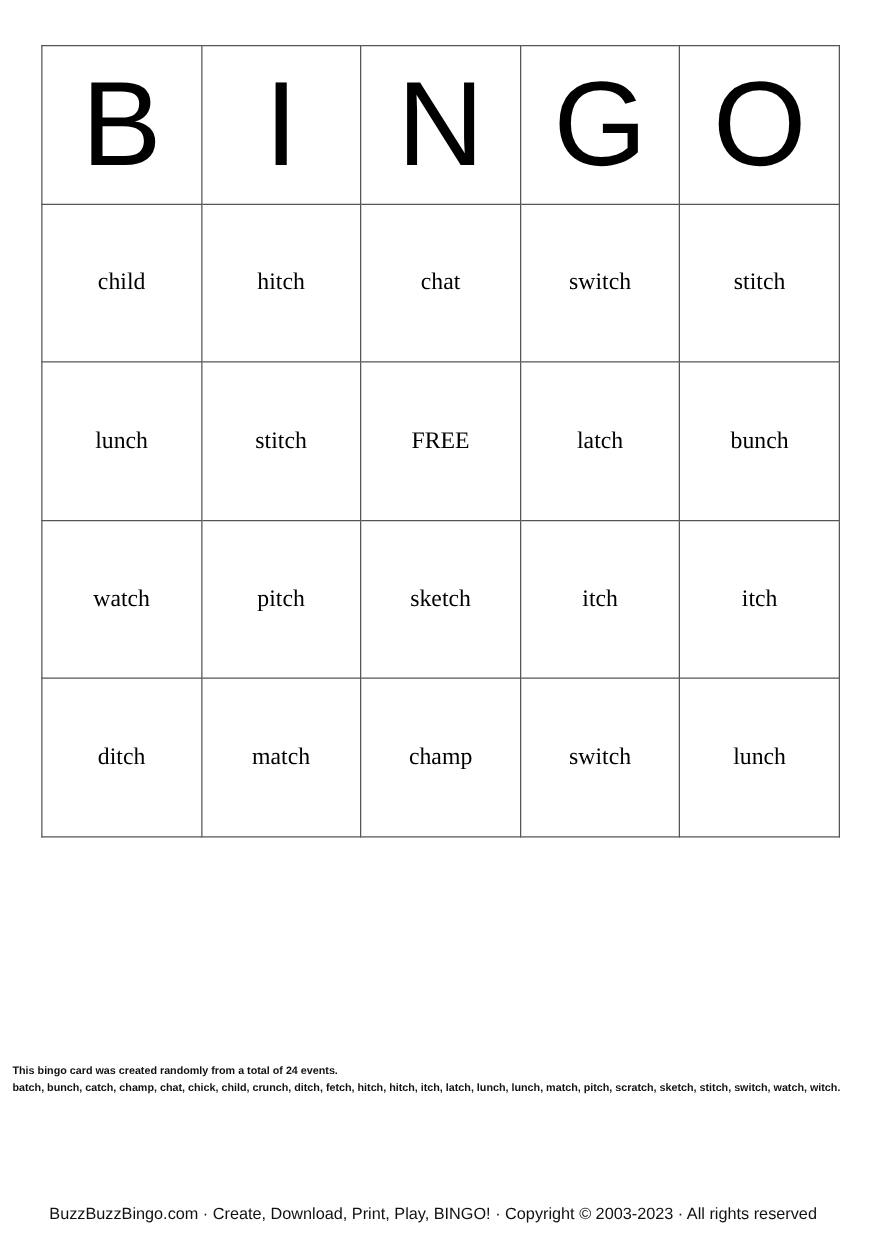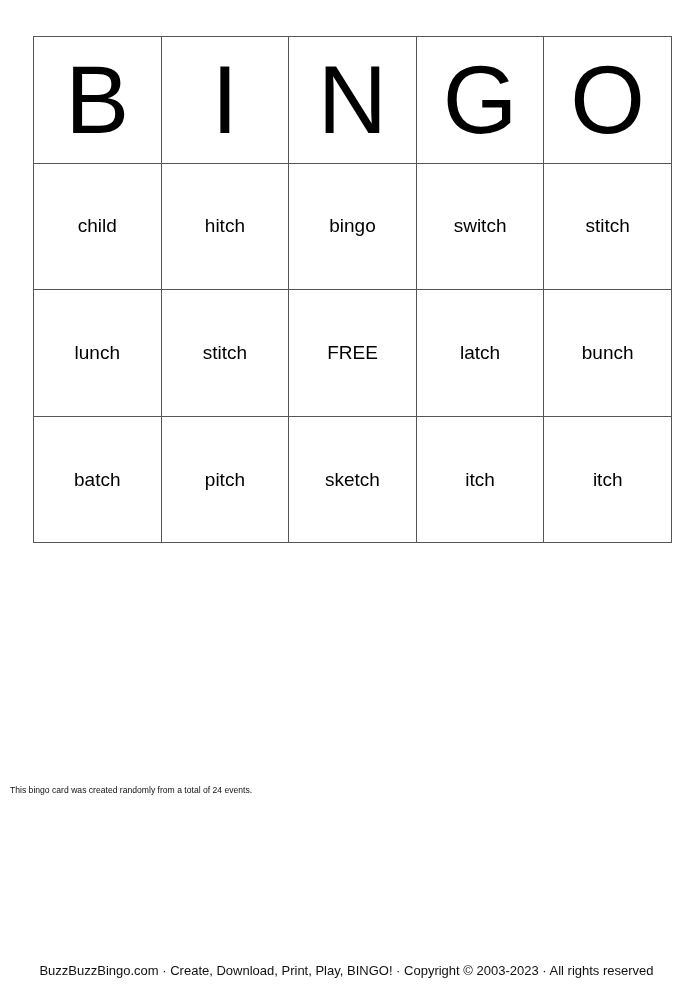--- a/index.html
+++ b/index.html
@@ -1,56 +1,64 @@
 <!DOCTYPE html>
 <html><head>
   <meta charset="utf-8">
   <style>
     html, body { margin:0; padding:0; background:#ffffff; }
     body { width:699px; height:989px; position:relative; font-family:"Liberation Sans", sans-serif; color:#000; overflow:hidden; }
     .card { position:absolute; left:33px; top:36px; width:633px; border-collapse:collapse; table-layout:fixed; }
     .card td { border:1px solid #555; text-align:center; vertical-align:middle; padding:0; width:126.6px; height:125.6px; }
     .card .hdr td { font-size:96px; line-height:1; }
-    .card .cell { font-size:19px; }
-    .caption { position:absolute; left:10px; top:784px; font-size:8.6px; line-height:13.5px; color:#111; white-space:nowrap; }
+    .card .cell { font-size:19px;font-family:Liberation Serif, serif; }
+    .caption { position:absolute; left:10px; top:850px; font-size:8.6px; line-height:13.5px; color:#111; white-space:nowrap;font-weight:bold; }
     .footer { position:absolute; left:0; width:693px; top:963px; text-align:center; font-size:13px; color:#111; }
   </style>
 </head>
 <body>
 
 <table class="card">
   <tbody>
       <tr class="hdr">
     <td>B</td>
     <td>I</td>
     <td>N</td>
     <td>G</td>
     <td>O</td>
   </tr>
   <tr>
     <td class="cell">child</td>
     <td class="cell">hitch</td>
-    <td class="cell">bingo</td>
+    <td class="cell">chat</td>
     <td class="cell">switch</td>
     <td class="cell">stitch</td>
   </tr>
   <tr>
     <td class="cell">lunch</td>
     <td class="cell">stitch</td>
     <td class="cell">FREE</td>
     <td class="cell">latch</td>
     <td class="cell">bunch</td>
   </tr>
   <tr>
-    <td class="cell">batch</td>
+    <td class="cell">watch</td>
     <td class="cell">pitch</td>
     <td class="cell">sketch</td>
     <td class="cell">itch</td>
     <td class="cell">itch</td>
+  </tr>
+  <tr>
+    <td class="cell">ditch</td>
+    <td class="cell">match</td>
+    <td class="cell">champ</td>
+    <td class="cell">switch</td>
+    <td class="cell">lunch</td>
   </tr>
 </tbody>
   </table>
 
 <div class="caption">
   <div>This bingo card was created randomly from a total of 24 events.</div>
+  <div>batch, bunch, catch, champ, chat, chick, child, crunch, ditch, fetch, hitch, hitch, itch, latch, lunch, lunch, match, pitch, scratch, sketch, stitch, switch, watch, witch.</div>
 </div>
 
 <div class="footer">BuzzBuzzBingo.com · Create, Download, Print, Play, BINGO! · Copyright © 2003-2023 · All rights reserved</div>
 
 </body></html>

